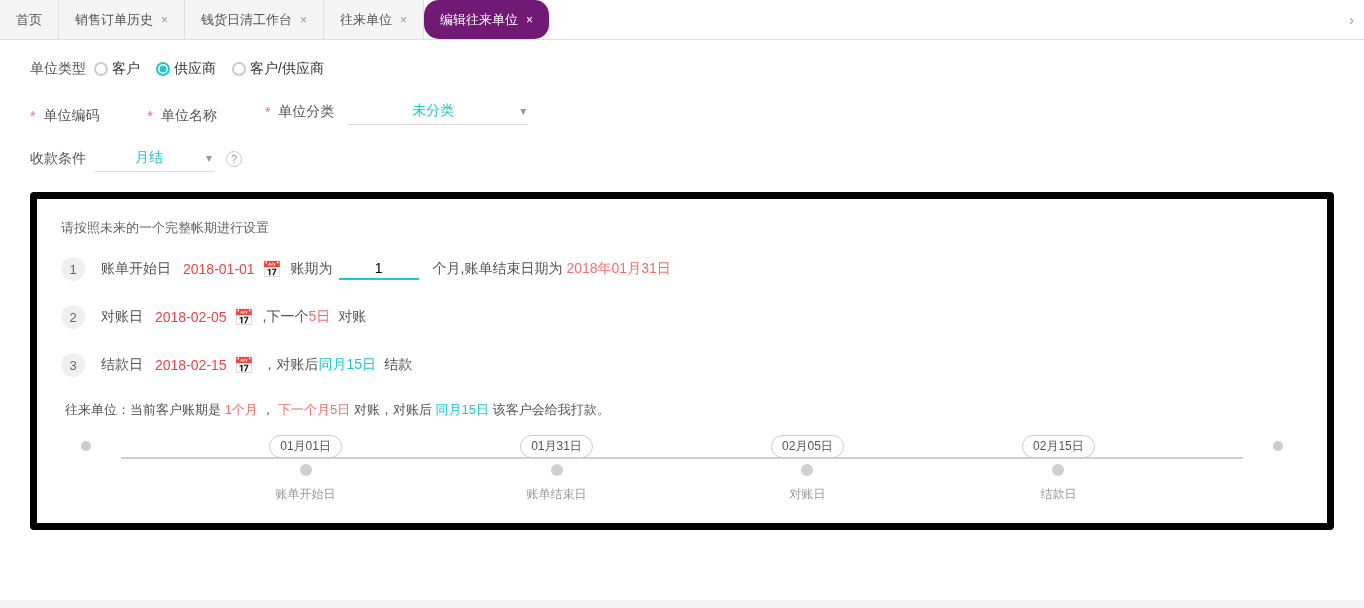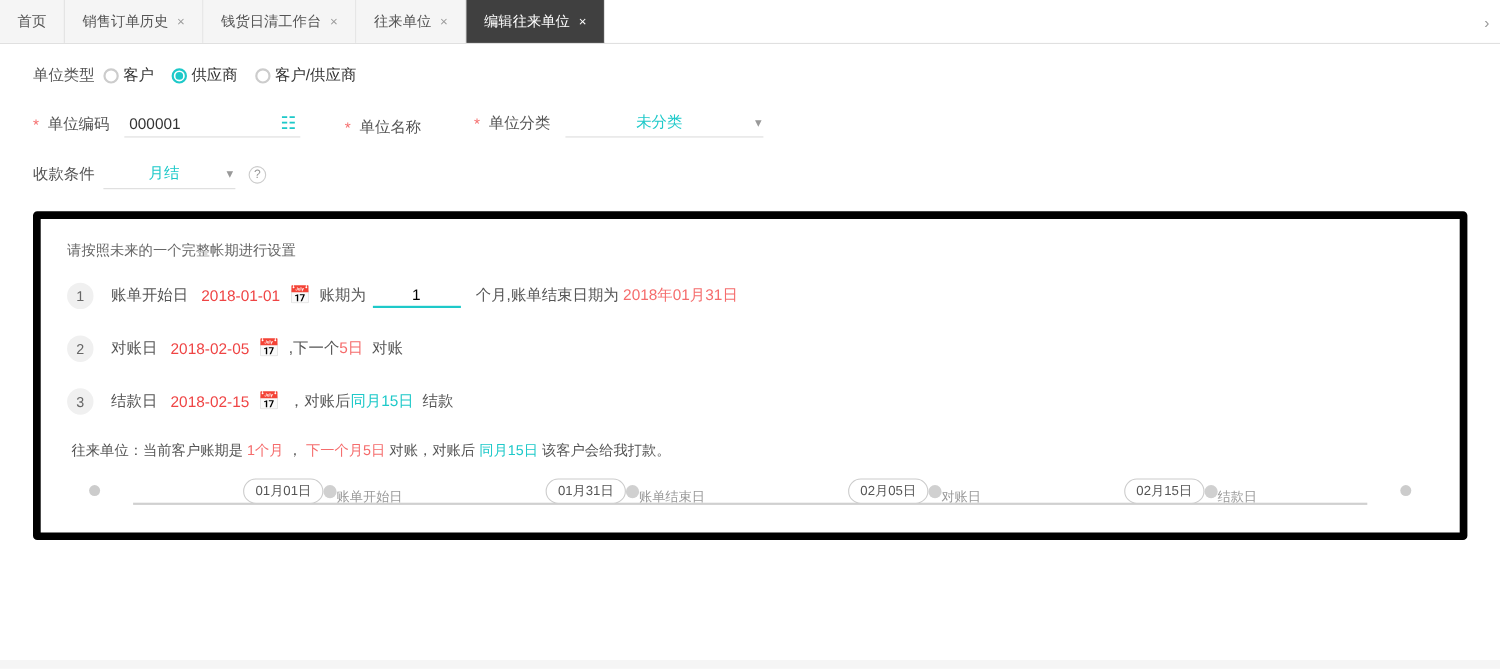--- a/index.html
+++ b/index.html
@@ -21,22 +21,23 @@
       cursor: pointer;
       color: #555;
       font-size: 13px;
       border-right: 1px solid #e0e0e0;
       white-space: nowrap;
       background: #f5f5f5;
       position: relative;
     }
     .tab-item:first-child { border-left: none; }
     .tab-item.active {
-      background: #404040;
+      background: #701a75;
       color: #fff;
+      border-radius: 15px;
     }
     .tab-item .tab-close {
       margin-left: 8px;
       font-size: 12px;
       color: #999;
       cursor: pointer;
     }
     .tab-item.active .tab-close { color: #fff; }
     .tab-arrow {
       margin-left: auto;
@@ -246,21 +247,21 @@
     .timeline-points {
       display: flex;
       align-items: flex-start;
       justify-content: space-between;
       width: 100%;
       position: relative;
       z-index: 1;
     }
     .timeline-point {
       display: flex;
-      flex-direction: row;
+      flex-direction: column;
       align-items: center;
     }
     .timeline-dot {
       width: 12px;
       height: 12px;
       border-radius: 50%;
       background: #d0d0d0;
       margin-bottom: 6px;
     }
     .timeline-badge {
@@ -321,24 +322,20 @@
         <span class="radio-circle"></span>
         <span>客户/供应商</span>
       </div>
     </div>
   </div>
 
   <div class="form-row" style="gap: 40px; align-items: flex-end;">
     <div style="display:flex;align-items:center;gap:6px;">
       <span class="required-star">*</span>
       <span class="form-label">单位编码</span>
-      <div class="input-with-icon" style="width:160px;">
-        <input type="text" value="000001" style="">
-        <span class="calendar-icon">☷</span>
-      </div>
     </div>
     <div style="display:flex;align-items:center;gap:6px;">
       <span class="required-star">*</span>
       <span class="form-label">单位名称</span>
     </div>
     <div style="display:flex;align-items:center;gap:6px;">
       <span class="required-star">*</span>
       <span class="form-label">单位分类</span>
       <div class="select-field" style="width:180px;">
         <span class="select-value">未分类</span>

